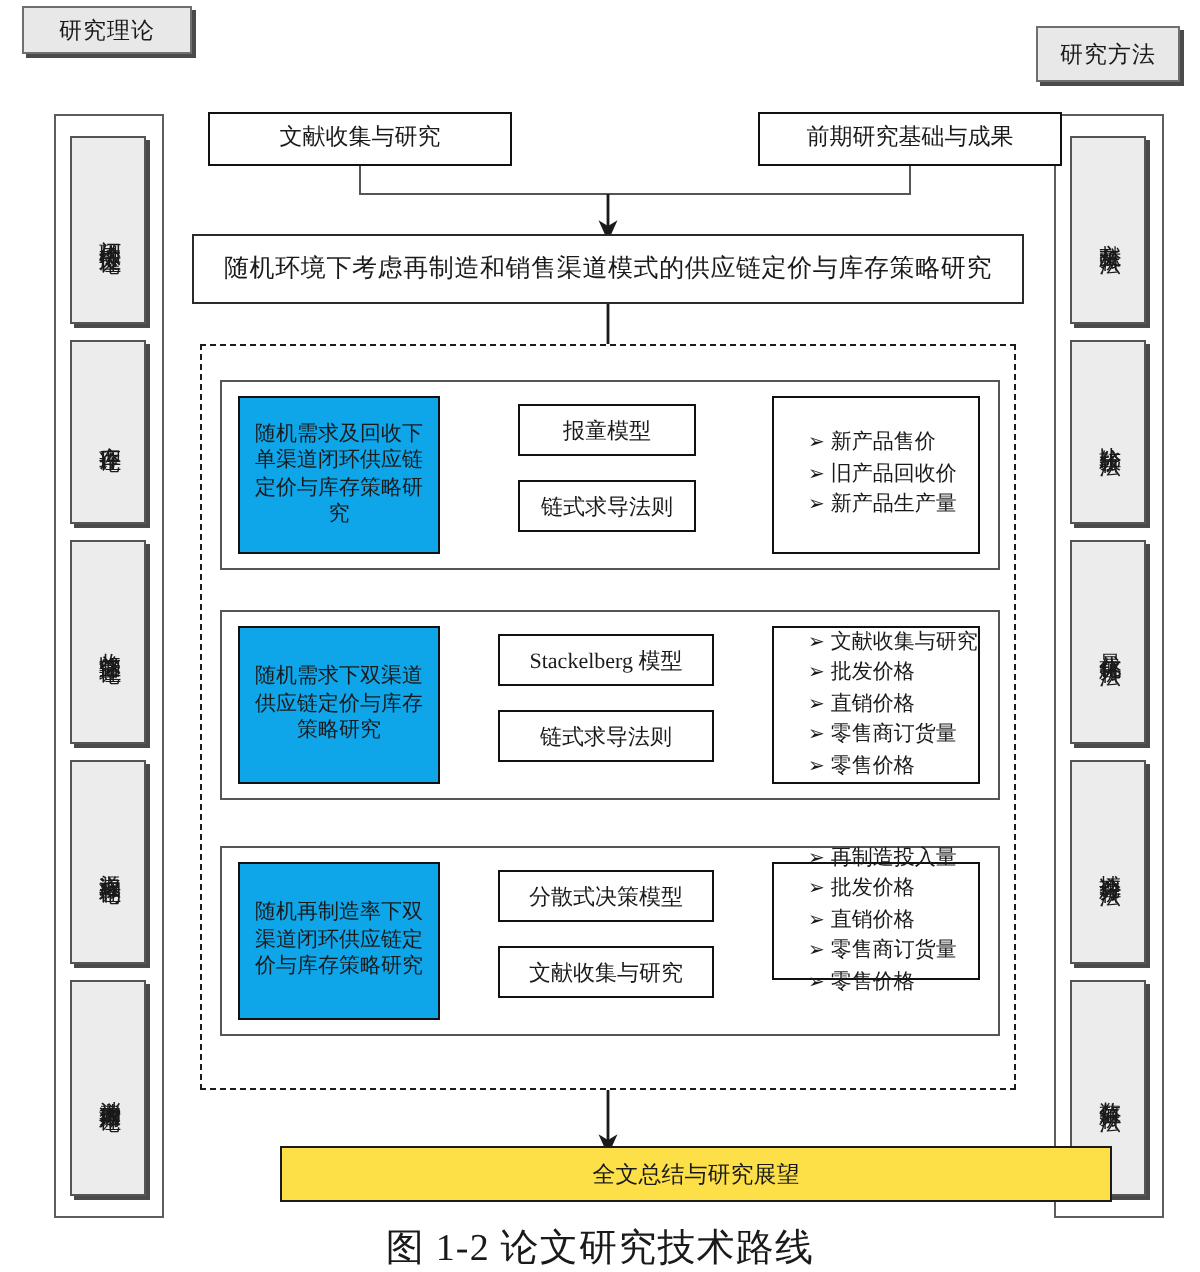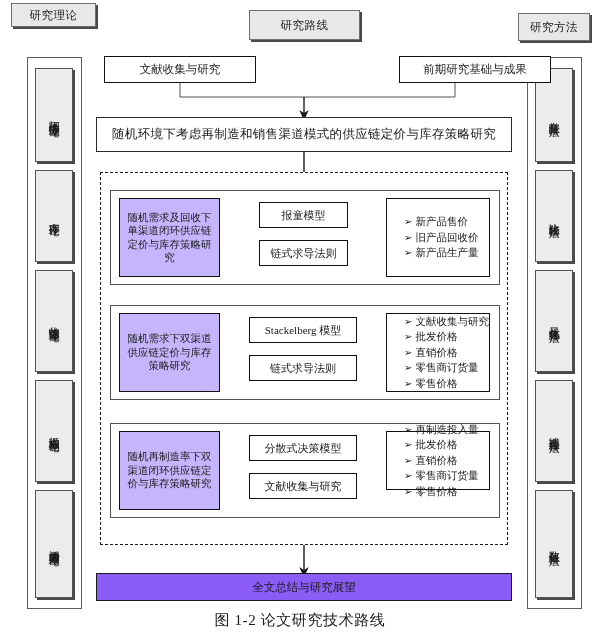--- a/index.html
+++ b/index.html
@@ -33,50 +33,51 @@
     background:#ffffff;border:1.6px solid #111;
     display:flex;align-items:center;justify-content:center;
     text-align:center;font-size:11.5px;line-height:1.25;
   }
   .title-box{
     background:#ffffff;border:1.2px solid #2a2a2a;
     display:flex;align-items:center;justify-content:center;
     font-size:12.5px;letter-spacing:.3px;
   }
   .bottom-box{
-    background:#8b5cf6;border:1.4px solid #1b1b1b;
+    background:#fde047;border:1.4px solid #1b1b1b;
     display:flex;align-items:center;justify-content:center;
     font-size:11.5px;
+    margin-left:44px;
   }
   .group-box{
     background:#ffffff;border:1px solid #555;
   }
   .dashed-box{
     border:1.4px dashed #1b1b1b;background:transparent;
   }
   .inbox{
-    background:#c4b5fd;border:1.6px solid #111;
+    background:#0ea5e9;border:1.6px solid #111;
     display:flex;align-items:center;justify-content:center;
     text-align:center;font-size:10.5px;line-height:1.28;padding:2px 3px;
   }
   .model-box{
     background:#ffffff;border:1.6px solid #111;
     display:flex;align-items:center;justify-content:center;
     text-align:center;font-size:11px;
   }
   .out-box{
     background:#ffffff;border:1.6px solid #111;
     display:flex;flex-direction:column;justify-content:center;
     font-size:10.5px;line-height:1.45;padding:3px 4px 3px 17px;
   }
   .out-item{white-space:nowrap;}
   .out-item .bul{font-size:10px;margin-right:3px;}
   .caption{
     position:absolute;left:0;width:600px;text-align:center;
-    font-size:15px;letter-spacing:.6px;
+    font-size:19px;letter-spacing:.6px;
   }
   svg.overlay{position:absolute;left:0;top:0;width:600px;height:636px;pointer-events:none;}
 </style>
 </head>
 <body>
 
 <div id="diagram">
 
   <svg class="overlay" viewBox="0 0 600 636">
     <defs>
@@ -96,39 +97,38 @@
     <path d="M348,230 L367,230 L367,223 L385,237 L367,251 L367,244 L348,244 Z" fill="#ffffff" stroke="#111" stroke-width="1.4"></path>
 
     <path d="M221,345 L240,345 L240,338 L258,352 L240,366 L240,359 L221,359 Z" fill="#ffffff" stroke="#111" stroke-width="1.4"></path>
     <path d="M348,345 L367,345 L367,338 L385,352 L367,366 L367,359 L348,359 Z" fill="#ffffff" stroke="#111" stroke-width="1.4"></path>
 
     <path d="M221,463 L240,463 L240,456 L258,470 L240,484 L240,477 L221,477 Z" fill="#ffffff" stroke="#111" stroke-width="1.4"></path>
     <path d="M348,463 L367,463 L367,456 L385,470 L367,484 L367,477 L348,477 Z" fill="#ffffff" stroke="#111" stroke-width="1.4"></path>
   </svg>
 
   <div class="abs hdr-box" style="left:11px;top:3px;width:85px;height:24px;">研究理论</div>
-  <div class="abs hdr-box" style="left:249px;top:10px;width:111px;height:30px;">研究路线</div>
   <div class="abs hdr-box" style="left:518px;top:13px;width:72px;height:28px;">研究方法</div>
 
   <div class="abs frame" style="left:27px;top:57px;width:55px;height:552px;"></div>
   <div class="abs side-box" style="left:35px;top:68px;width:38px;height:94px;">闭环供应链理论</div>
   <div class="abs side-box" style="left:35px;top:170px;width:38px;height:92px;">库存理论</div>
   <div class="abs side-box" style="left:35px;top:270px;width:38px;height:102px;">收益管理理论</div>
   <div class="abs side-box" style="left:35px;top:380px;width:38px;height:102px;">渠道权利理论</div>
   <div class="abs side-box" style="left:35px;top:490px;width:38px;height:108px;">消费者效用理论</div>
 
   <div class="abs frame" style="left:527px;top:57px;width:55px;height:552px;"></div>
   <div class="abs side-box" style="left:535px;top:68px;width:38px;height:94px;">文献分析法</div>
   <div class="abs side-box" style="left:535px;top:170px;width:38px;height:92px;">比较分析法</div>
   <div class="abs side-box" style="left:535px;top:270px;width:38px;height:102px;">最优化分析法</div>
   <div class="abs side-box" style="left:535px;top:380px;width:38px;height:102px;">博弈论分析法</div>
   <div class="abs side-box" style="left:535px;top:490px;width:38px;height:108px;">数值分析法</div>
 
   <div class="abs plain-box" style="left:104px;top:56px;width:152px;height:27px;">文献收集与研究</div>
-  <div class="abs plain-box" style="left:379px;top:56px;width:152px;height:27px;margin-left:20px;">前期研究基础与成果</div>
+  <div class="abs plain-box" style="left:379px;top:56px;width:152px;height:27px;">前期研究基础与成果</div>
 
   <div class="abs title-box" style="left:96px;top:117px;width:416px;height:35px;">随机环境下考虑再制造和销售渠道模式的供应链定价与库存策略研究</div>
 
   <div class="abs dashed-box" style="left:100px;top:172px;width:408px;height:373px;"></div>
 
   <div class="abs group-box" style="left:110px;top:190px;width:390px;height:95px;"></div>
   <div class="abs inbox" style="left:119px;top:198px;width:101px;height:79px;">随机需求及回收下单渠道闭环供应链定价与库存策略研究</div>
   <div class="abs model-box" style="left:259px;top:202px;width:89px;height:26px;">报童模型</div>
   <div class="abs model-box" style="left:259px;top:240px;width:89px;height:26px;">链式求导法则</div>
   <div class="abs out-box" style="left:386px;top:198px;width:104px;height:79px;">

